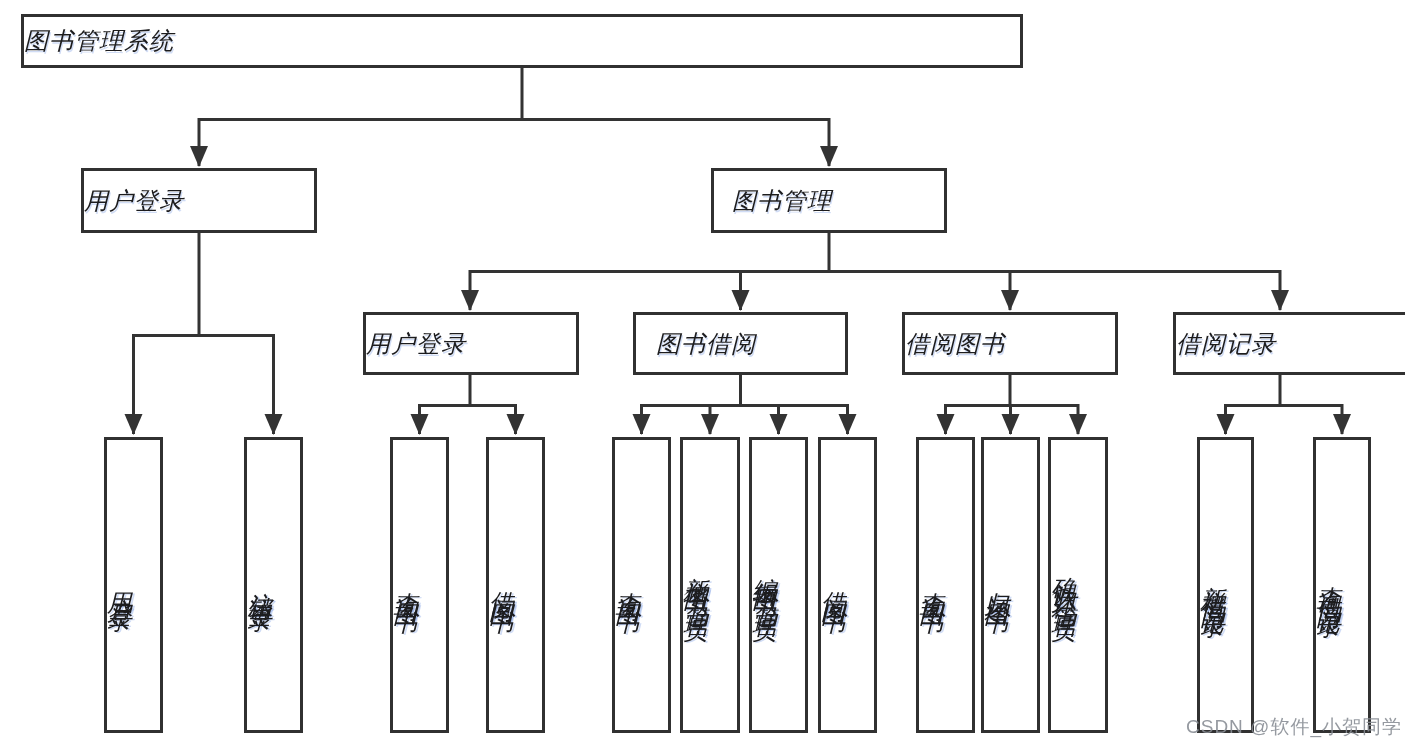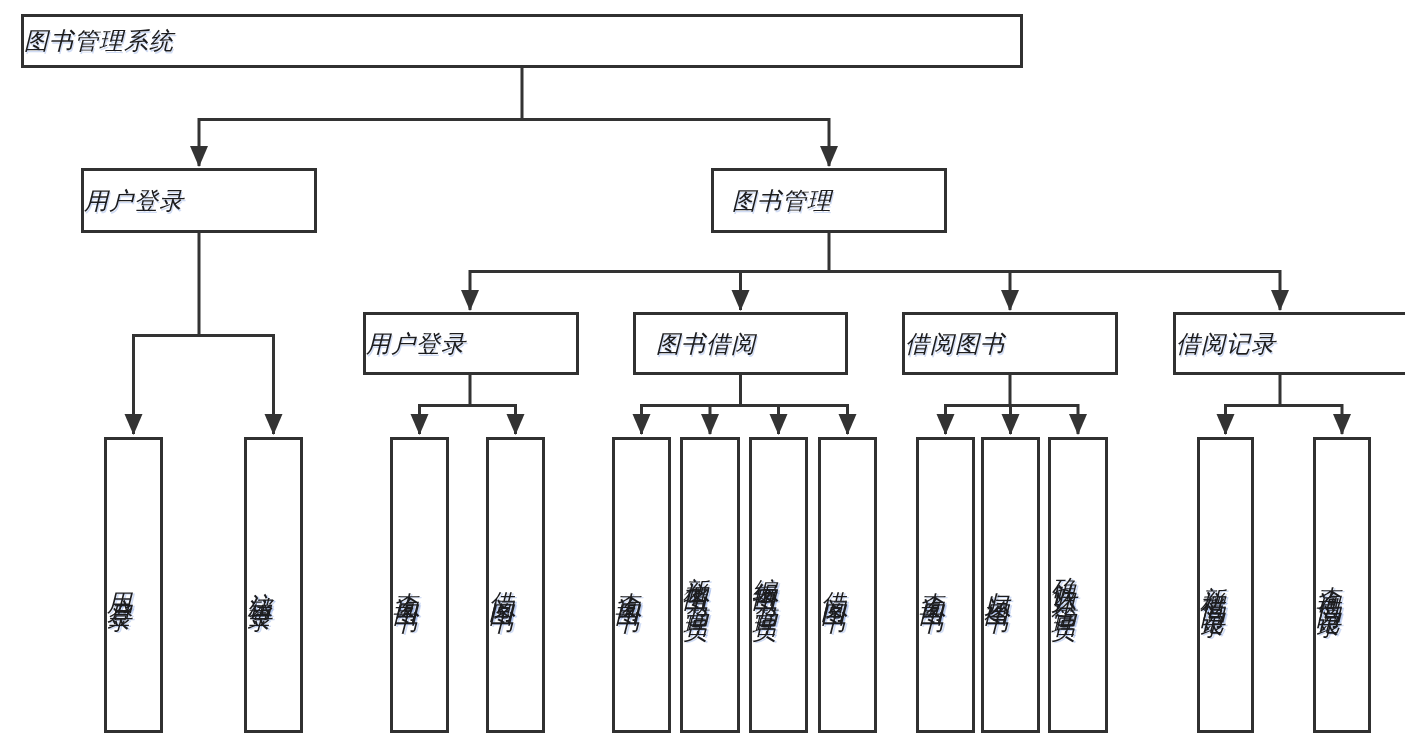--- a/index.html
+++ b/index.html
@@ -184,14 +184,15 @@
     <span class="lbl">确认归还（管理员）</span>
   </div>
 
   <div class="node leaf" id="l-log-add">
     <span class="lbl">新增借阅记录</span>
   </div>
   <div class="node leaf" id="l-log-query">
     <span class="lbl">查询借阅记录</span>
   </div>
 
+  <div class="watermark">CSDN @软件_小贺同学</div>
 
 </div>
 
 </body></html>

